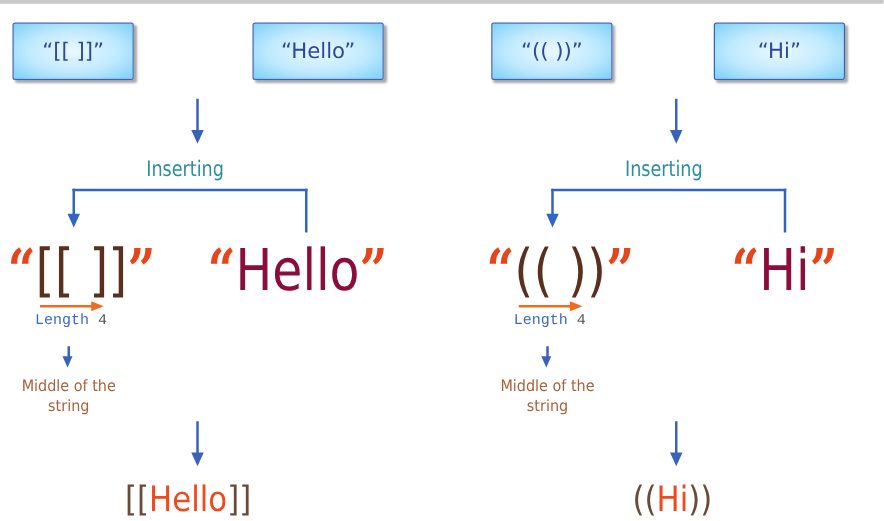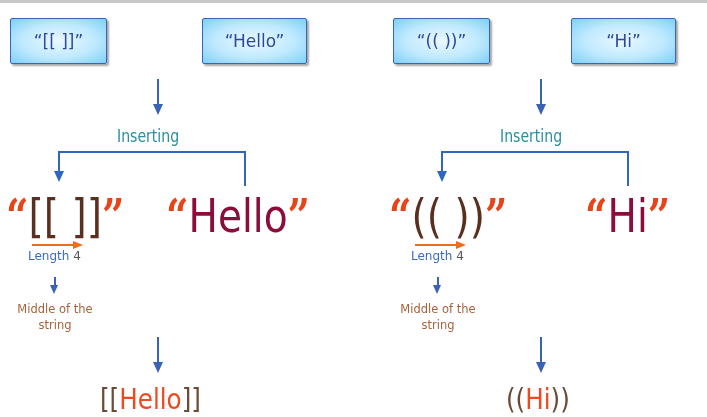--- a/index.html
+++ b/index.html
@@ -12,21 +12,21 @@
          display:flex; align-items:center; justify-content:center;
          color:#2d4a9a; font-family:"DejaVu Sans", sans-serif; font-size:17px; }
   .vline { position:absolute; width:2px; background:#3a62b6; }
   .hline { position:absolute; height:2px; background:#2f67c0; }
   .arrowhead { position:absolute; width:0; height:0; border-left:5px solid transparent; border-right:5px solid transparent; border-top:11px solid #3a62b6; }
   .label-ins { position:absolute; font-family:"DejaVu Sans Condensed","DejaVu Sans", sans-serif; font-size:17px; color:#2b8e9e; transform:scaleX(0.92); transform-origin:left; white-space:nowrap; }
   .big { position:absolute; font-family:"DejaVu Sans", sans-serif; font-size:46px; line-height:1; white-space:nowrap; transform:scaleX(0.85); transform-origin:left; }
   .q { color:#e8441a; font-family:"DejaVu Serif", serif; font-weight:bold; }
   .brk { color:#5a2f1e; }
   .word { color:#8c0d3c; }
-  .len { position:absolute; font-size:12px; white-space:nowrap; }
+  .len { position:absolute; font-size:12px; white-space:nowrap;font-family:Liberation Mono, monospace; }
   .len .lw { color:#3a6bc2; }
   .len .ln { color:#555555; }
   .orange-line { position:absolute; height:2px; background:#f26b1c; }
   .orange-head { position:absolute; width:0; height:0; border-top:4px solid transparent; border-bottom:4px solid transparent; border-left:10px solid #f26b1c; }
   .mid { position:absolute; font-size:12.5px; color:#a8623a; text-align:center; line-height:16px; width:100px; transform:scaleX(0.92); }
   .result { position:absolute; font-family:"DejaVu Sans", sans-serif; font-size:28px; white-space:nowrap; line-height:1; transform:scaleX(0.88); transform-origin:left; }
   .result .rb { color:#6b4a36; }
   .result .rw { color:#ef4a1f; }
 </style>
 </head>

